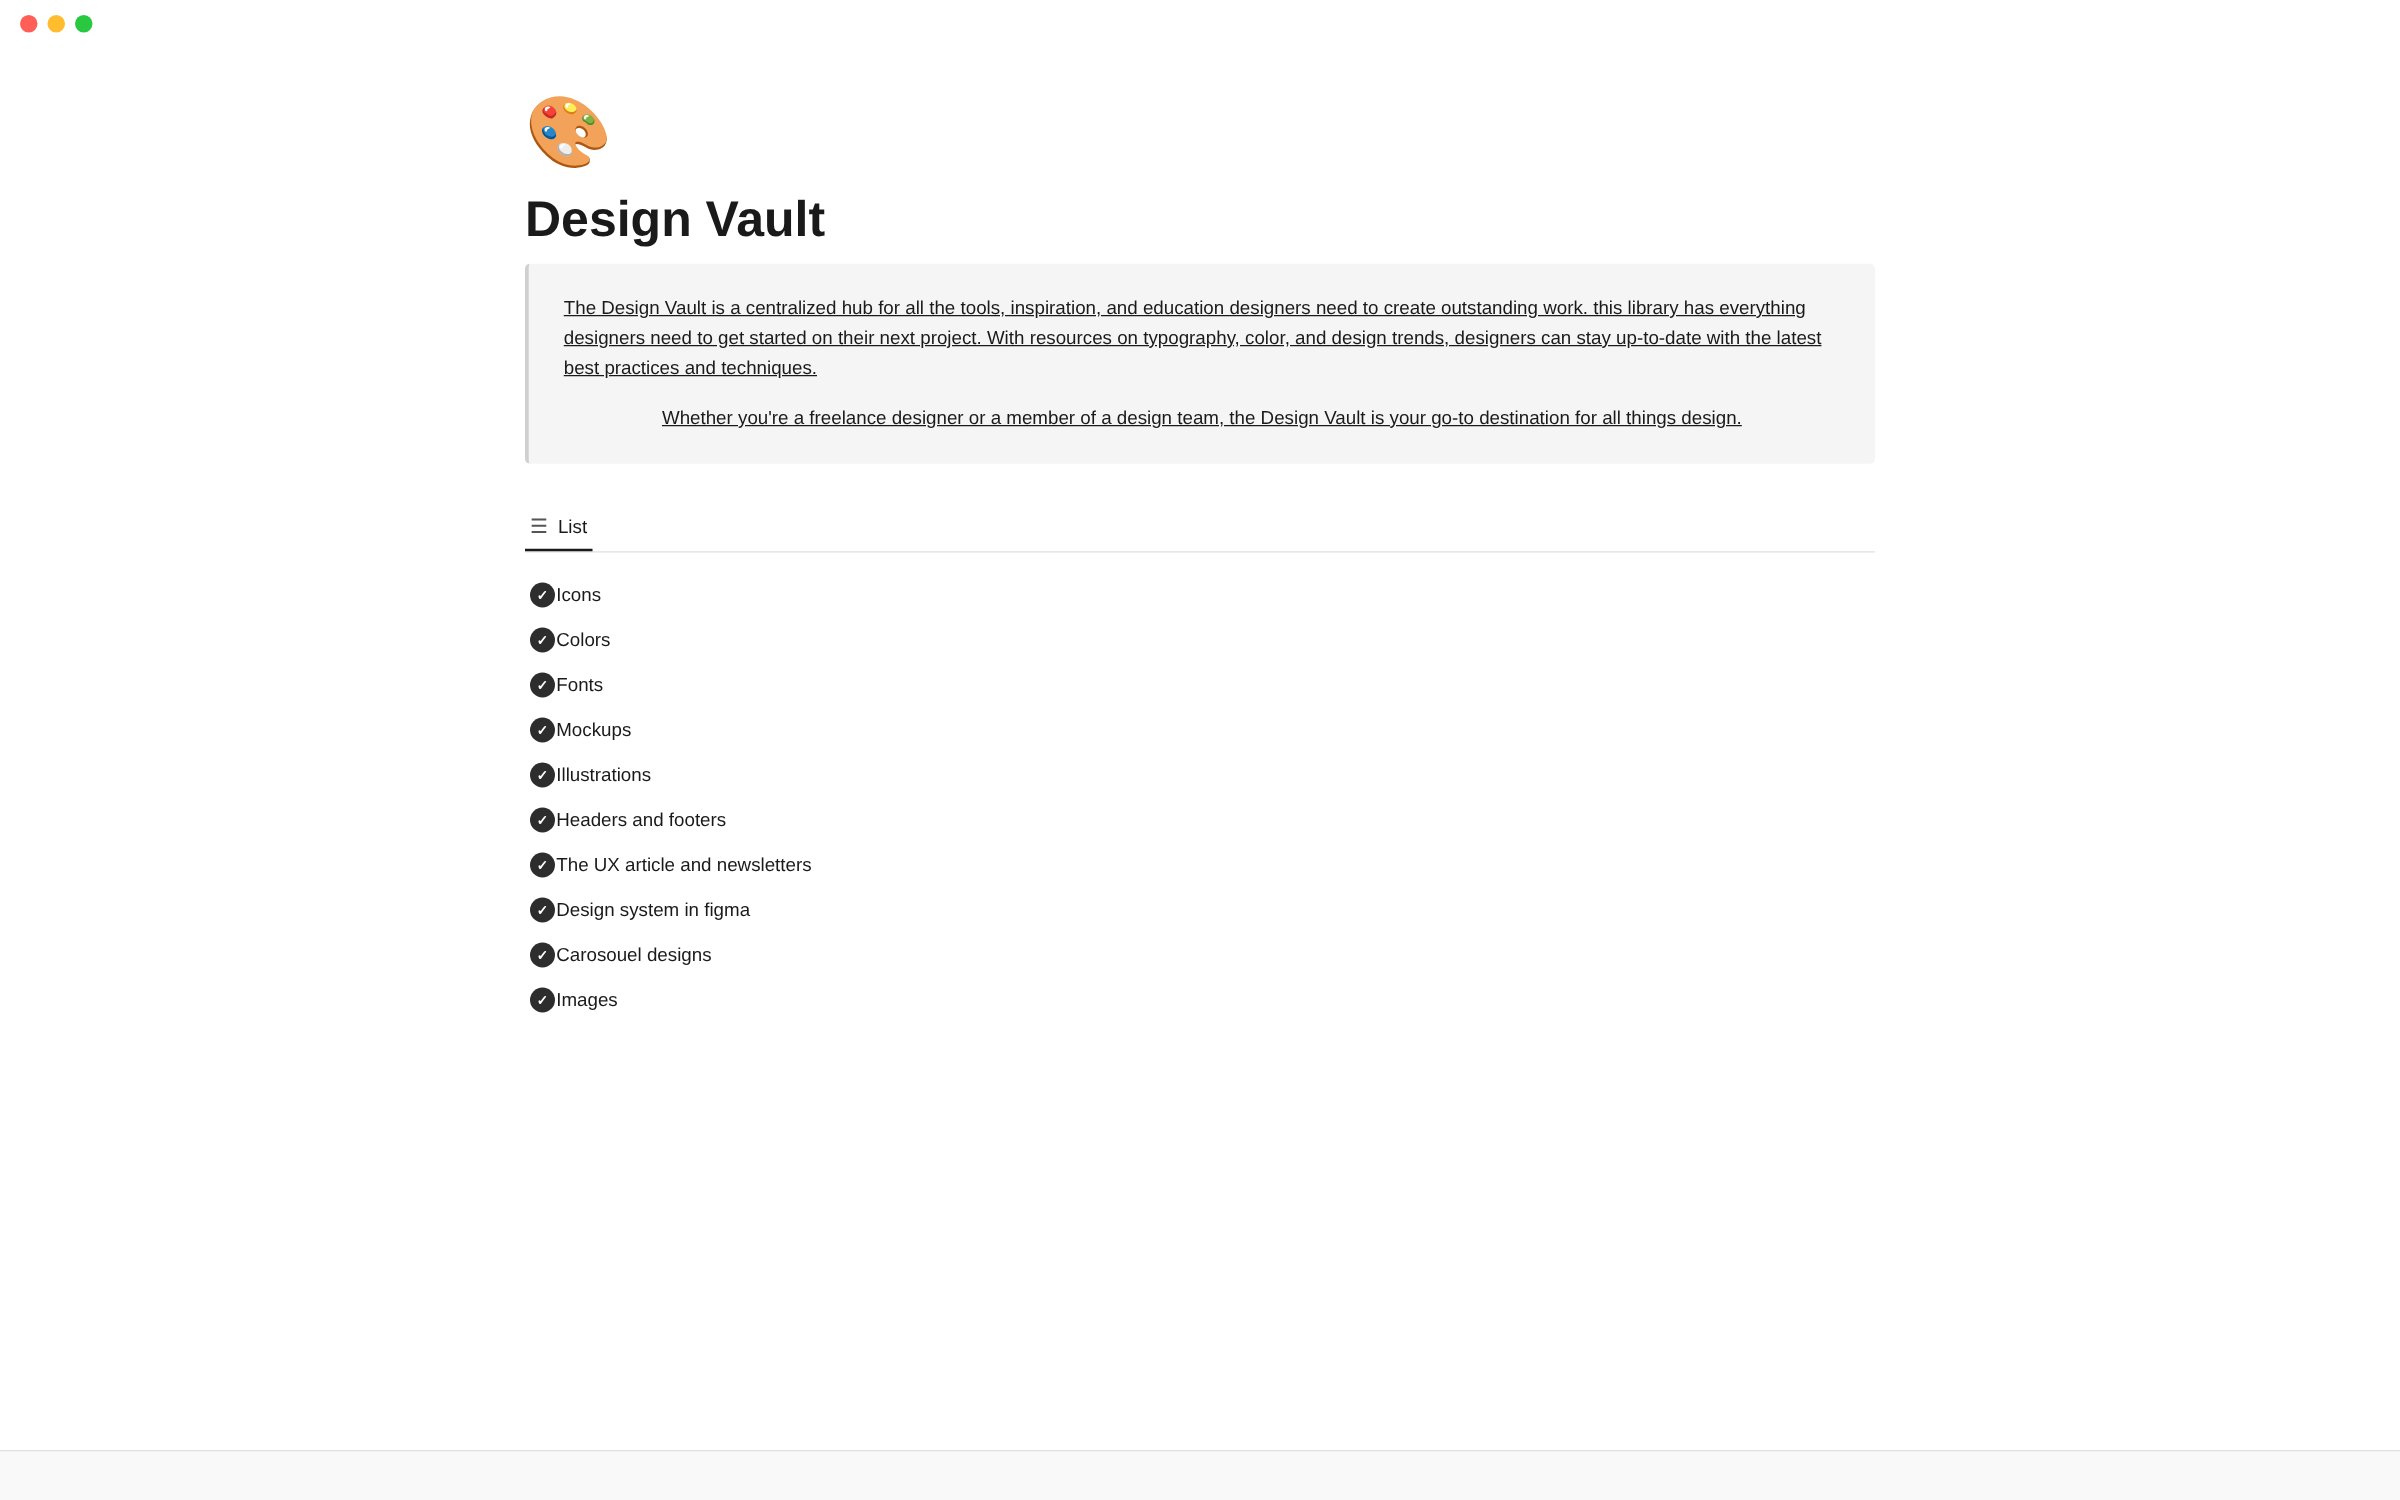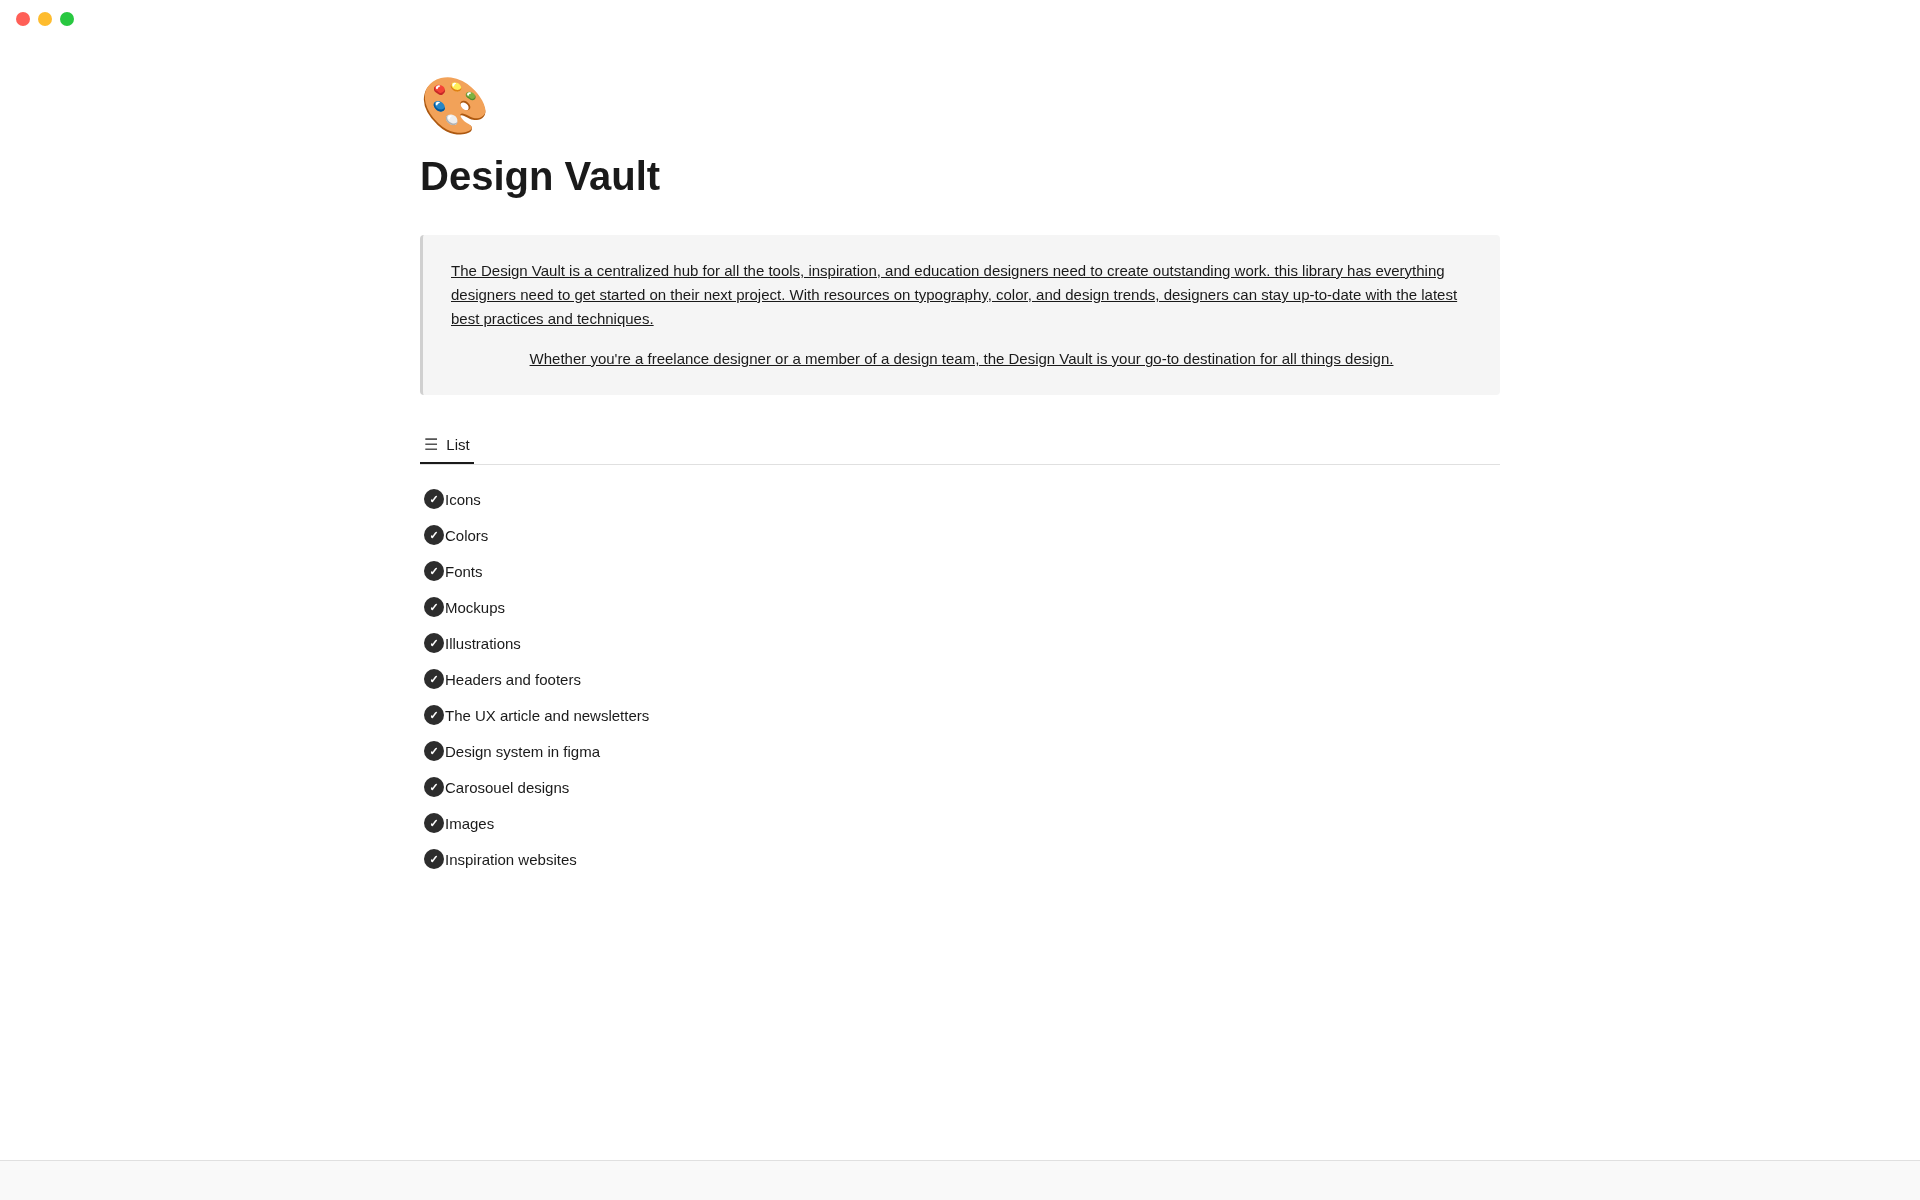--- a/index.html
+++ b/index.html
@@ -48,21 +48,21 @@
       margin-bottom: 20px;
       font-size: 56px;
       line-height: 1;
     }
 
     
     .page-title {
       font-size: 40px;
       font-weight: 700;
       color: #1a1a1a;
-      margin-bottom: 36px;
+      margin-bottom: 12px;
     }
 
     
     .description-block {
       background: #f5f5f5;
       border-radius: 4px;
       padding: 24px 28px;
       margin-bottom: 32px;
       border-left: 3px solid #d0d0d0;
       text-decoration: underline;
@@ -221,21 +221,17 @@
         <span class="item-text">Design system in figma</span>
       </li>
       <li class="list-item">
         <div class="check-icon"></div>
         <span class="item-text">Carosouel designs</span>
       </li>
       <li class="list-item">
         <div class="check-icon"></div>
         <span class="item-text">Images</span>
       </li>
-      <li class="list-item">
-        <div class="check-icon"></div>
-        <span class="item-text">Inspiration websites</span>
-      </li>
     </ul>
 
 </div>
 
 <div class="bottom-bar"></div>
 
 </body></html>

